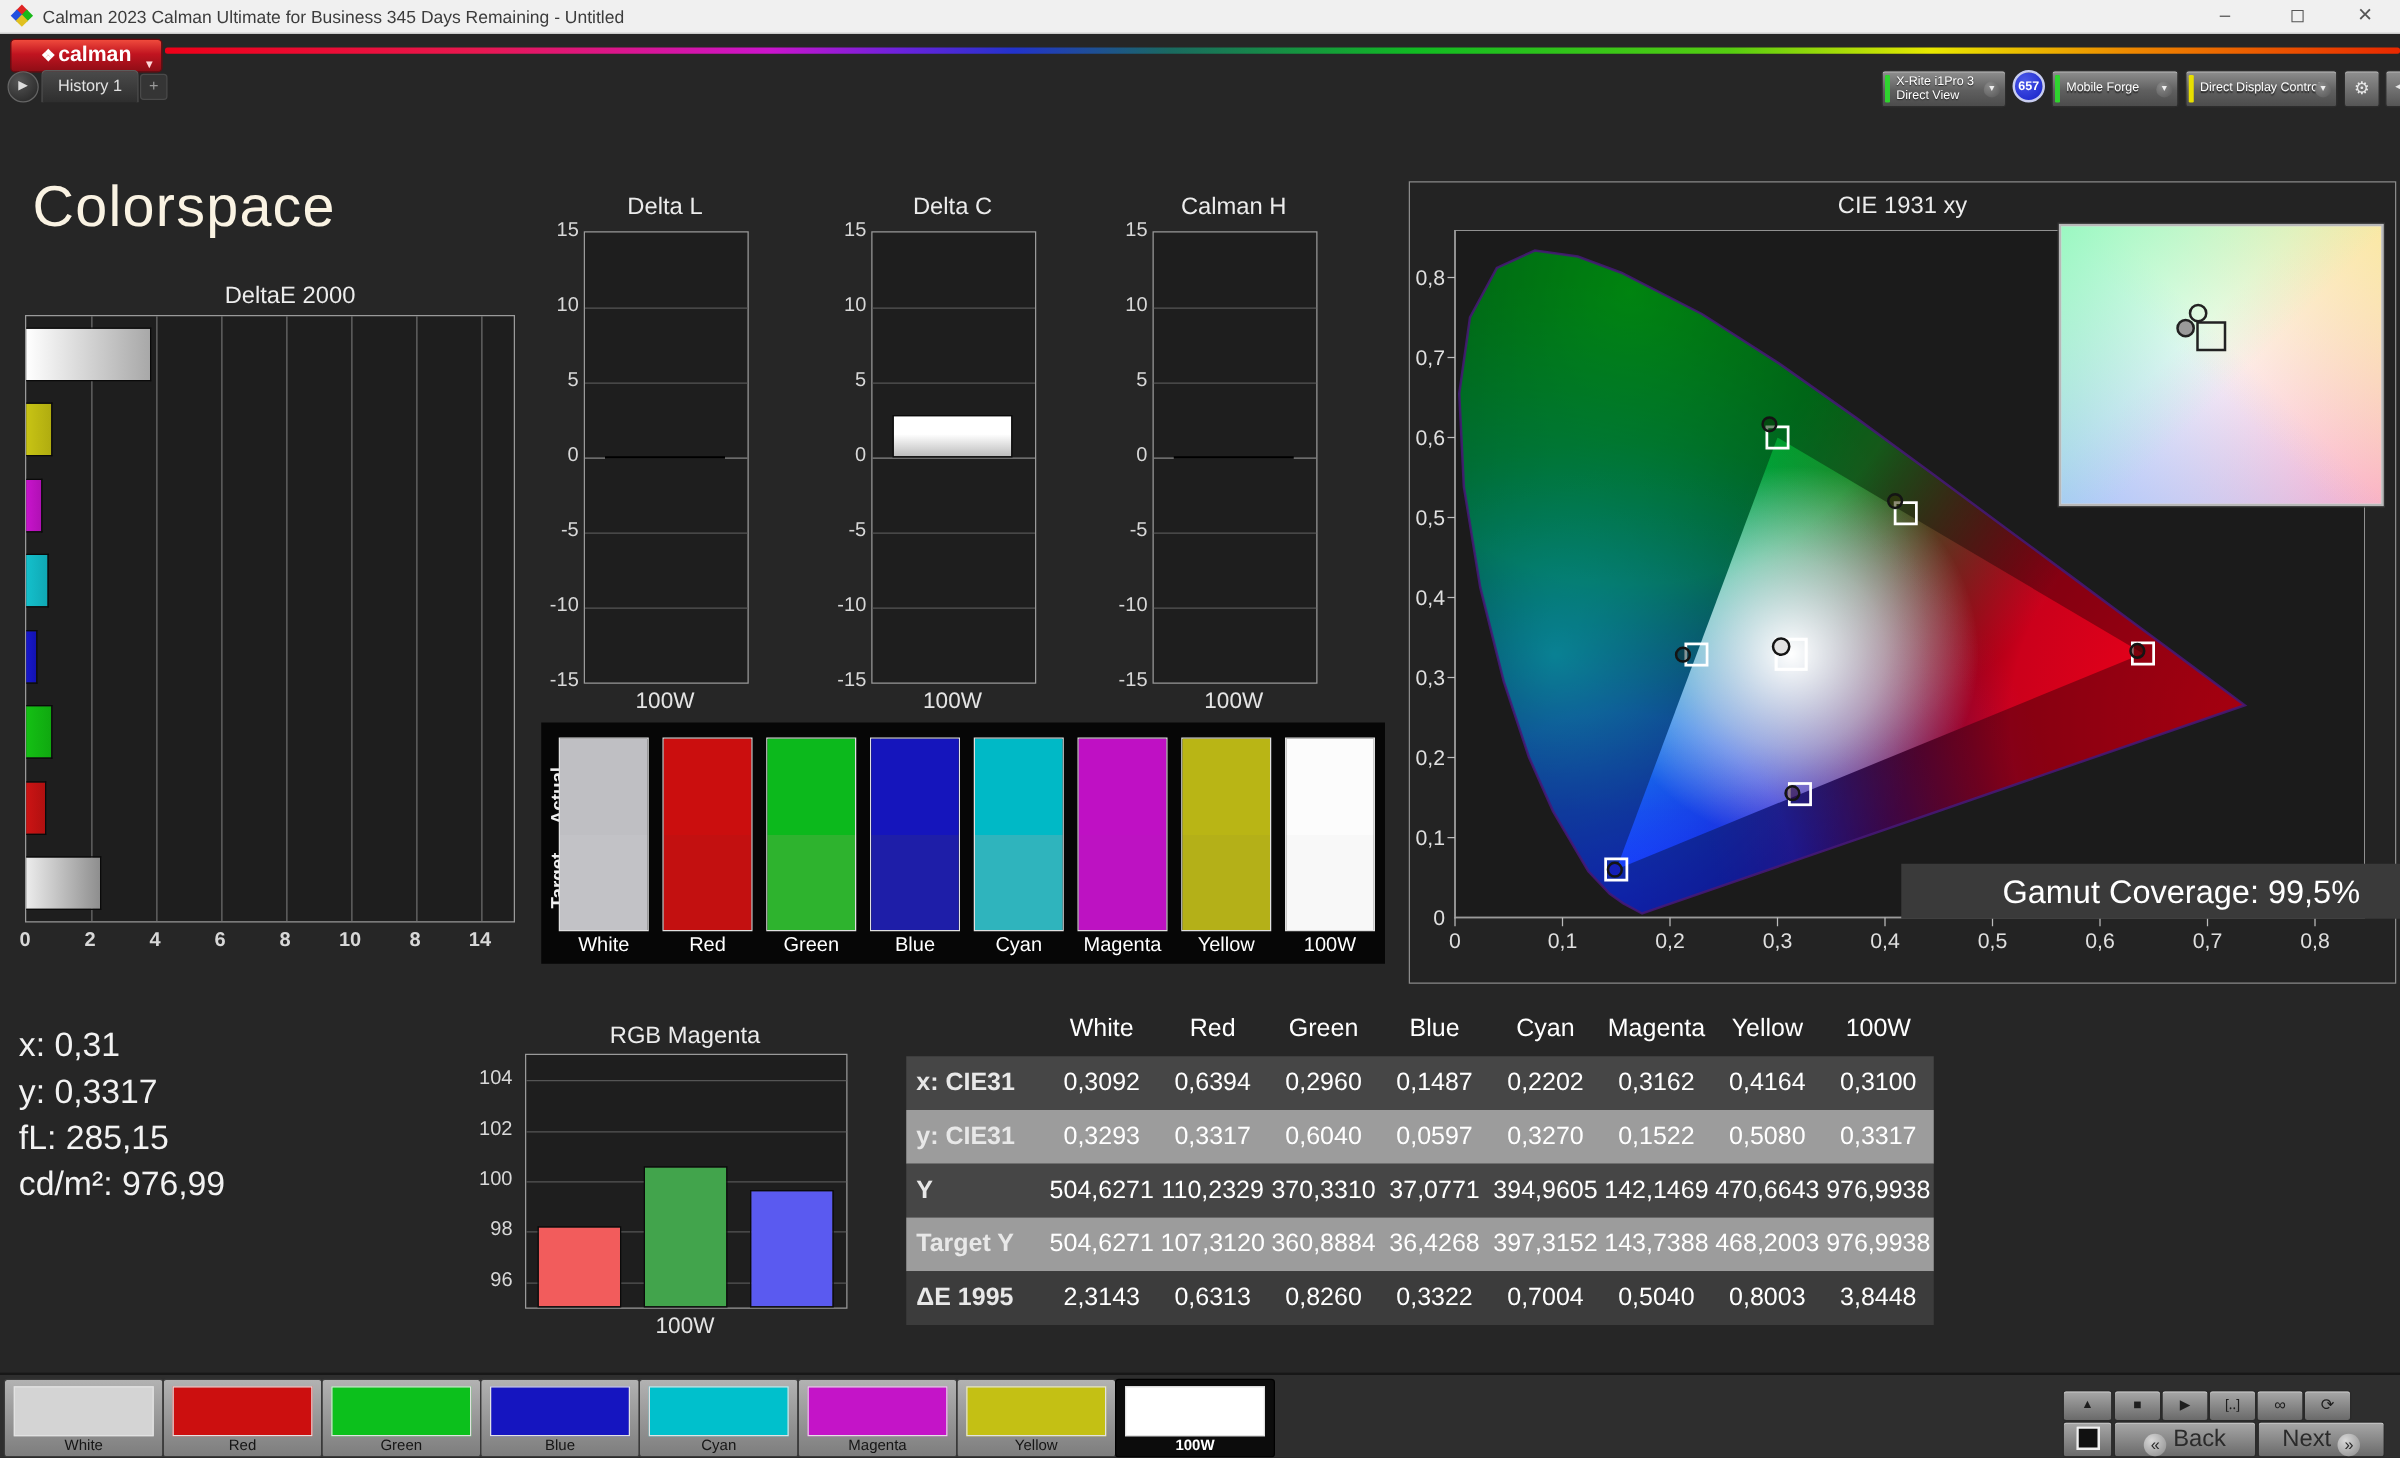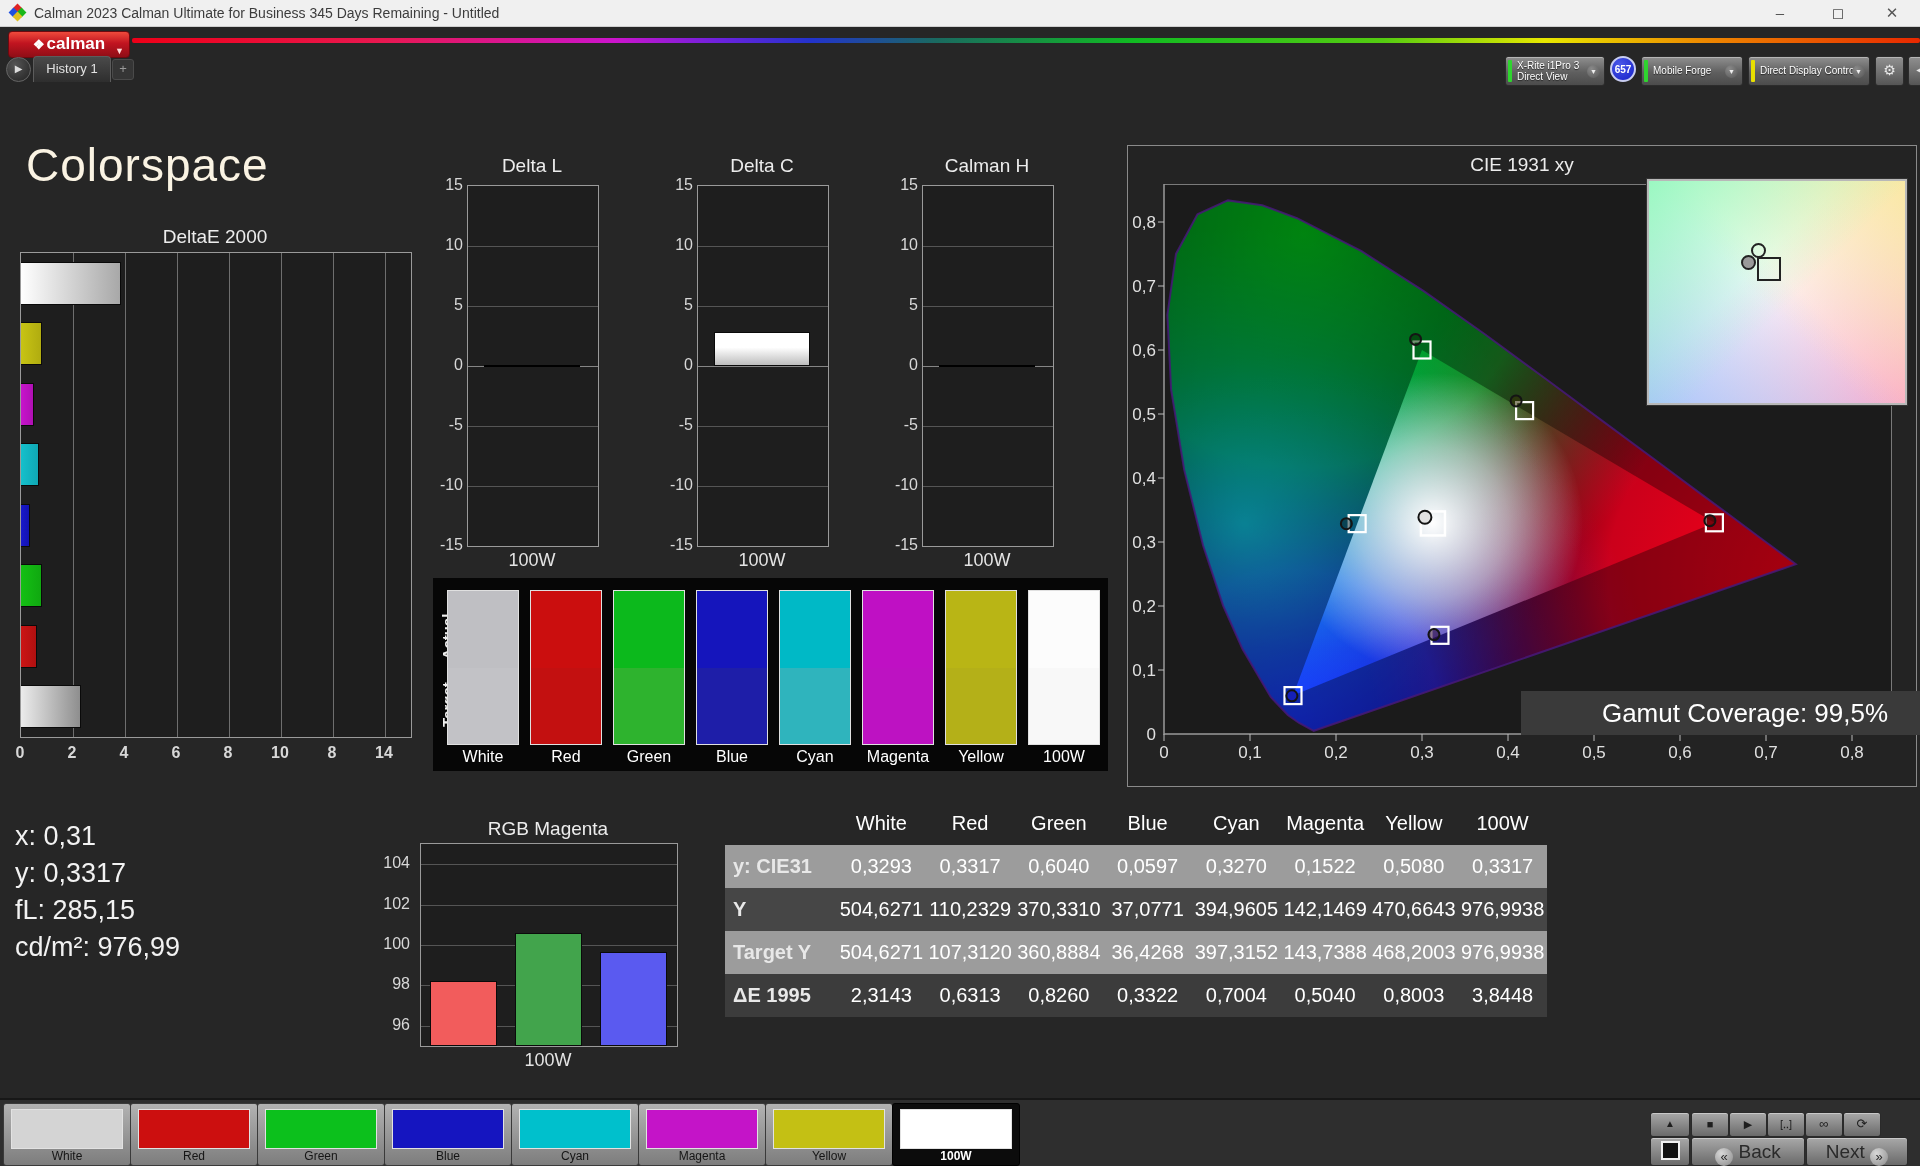--- a/index.html
+++ b/index.html
@@ -170,21 +170,21 @@
         <div>Direct Display Control</div>
       </div>
       <span class="dd">▼</span>
     </div>
     <div class="sqbtn">⚙</div>
     <div class="sqbtn" style="width: 22px; font-size: 10px;">◀</div>
   </div>
 
 <div id="page-title" class="abs">Colorspace</div>
 
-<div class="cTitle abs" style="left:20px;top:226px;width:390px">DeltaE 2000</div>
+<div class="cTitle abs" style="left:37px;top:226px;width:390px">DeltaE 2000</div>
 <div id="deltae-plot" class="plotbox">
   <div id="deltae-grid" style="position:absolute;inset:0">
       <div class="gridV" style="left: 13.3333%;"></div>
       <div class="gridV" style="left: 26.6667%;"></div>
       <div class="gridV" style="left: 40%;"></div>
       <div class="gridV" style="left: 53.3333%;"></div>
       <div class="gridV" style="left: 66.6667%;"></div>
       <div class="gridV" style="left: 80%;"></div>
       <div class="gridV" style="left: 93.3333%;"></div>
     </div>
@@ -474,20 +474,31 @@
       <div class="lab"></div>
       <div class="cell">White</div>
       <div class="cell">Red</div>
       <div class="cell">Green</div>
       <div class="cell">Blue</div>
       <div class="cell">Cyan</div>
       <div class="cell">Magenta</div>
       <div class="cell">Yellow</div>
       <div class="cell">100W</div>
     </div>
+    <div class="trow" style="background: rgb(70, 70, 70);">
+      <div class="lab">x: CIE31</div>
+      <div class="cell">0,3092</div>
+      <div class="cell">0,6394</div>
+      <div class="cell">0,2960</div>
+      <div class="cell">0,1487</div>
+      <div class="cell">0,2202</div>
+      <div class="cell">0,3162</div>
+      <div class="cell">0,4164</div>
+      <div class="cell">0,3100</div>
+    </div>
     <div class="trow" style="background: rgb(156, 156, 156);">
       <div class="lab">y: CIE31</div>
       <div class="cell">0,3293</div>
       <div class="cell">0,3317</div>
       <div class="cell">0,6040</div>
       <div class="cell">0,0597</div>
       <div class="cell">0,3270</div>
       <div class="cell">0,1522</div>
       <div class="cell">0,5080</div>
       <div class="cell">0,3317</div>

